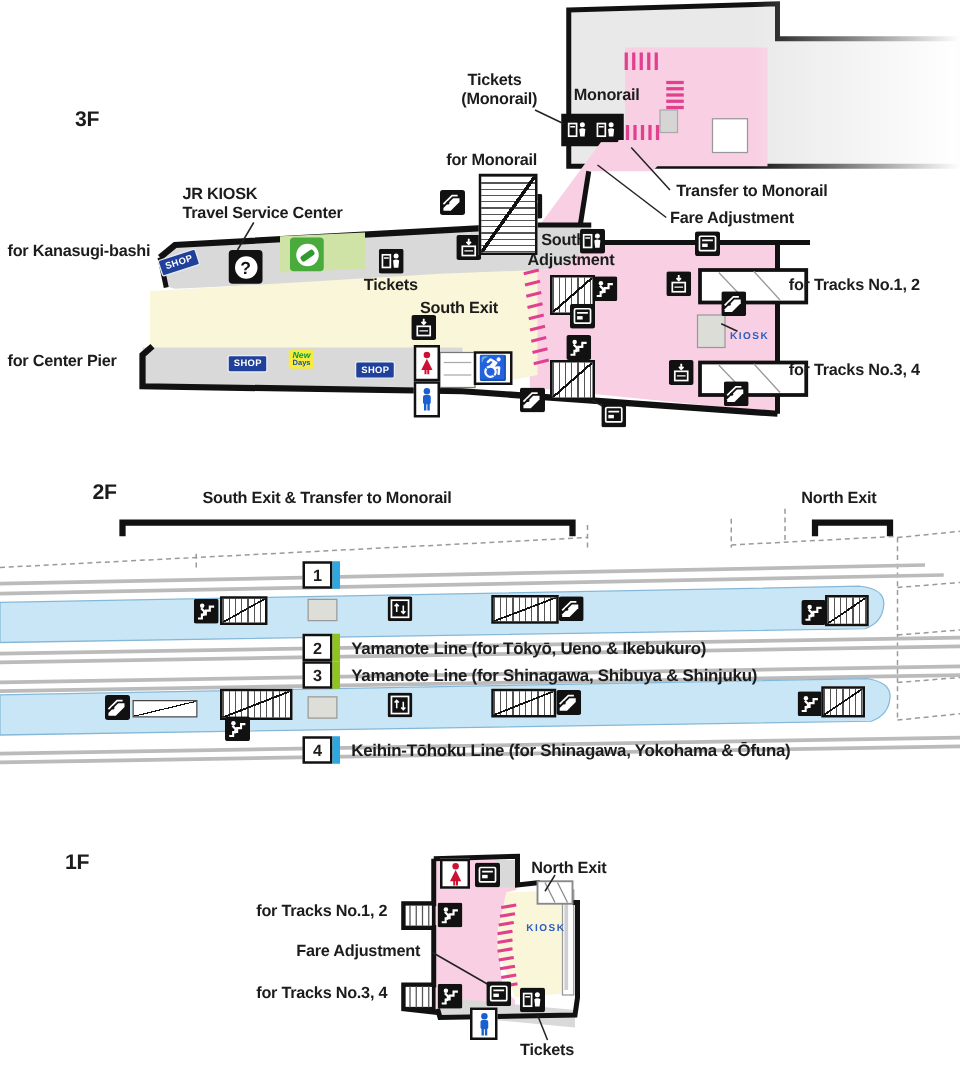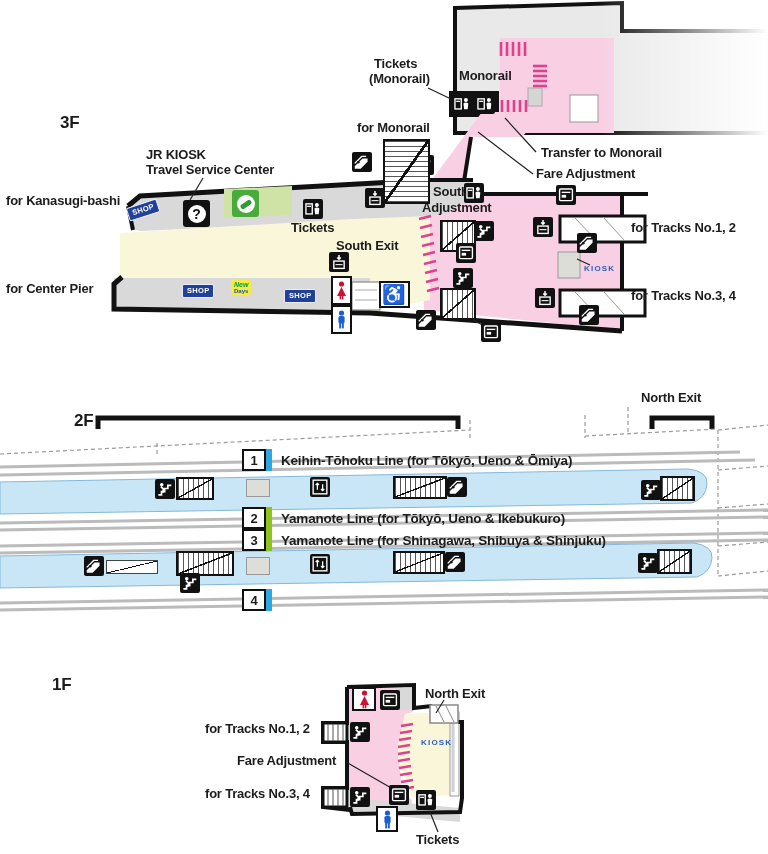--- a/index.html
+++ b/index.html
@@ -1,19 +1,19 @@
 <!DOCTYPE html>
 <html><head>
 <meta charset="utf-8">
 <style>
   html,body{margin:0;padding:0;background:#fff;}
   .canvas{position:relative;width:768px;height:854px;background:#fff;overflow:hidden;
           font-family:"Liberation Sans",sans-serif;color:#1c1c1c;}
   .lbl{position:absolute;font-size:13px;font-weight:700;color:#1c1c1c;white-space:nowrap;letter-spacing:-0.2px;}
-  .floor{font-size:17px;margin-top:27px;}
+  .floor{font-size:17px;}
   .small{font-size:12.5px;}
   .bgsvg{position:absolute;left:0;top:0;}
   .ic{position:absolute;width:20px;height:20px;}
   .ic svg{display:block;width:100%;height:100%;}
   .stair{position:absolute;background:#fff;border:2px solid #111;box-sizing:border-box;}
   .stair.v{background-image:repeating-linear-gradient(90deg,#555 0 1px,transparent 1px 5px);}
   .stair.h{background-image:repeating-linear-gradient(0deg,#555 0 1px,transparent 1px 5px);}
   .diag::after{content:"";position:absolute;inset:0;
     background:linear-gradient(to bottom right,transparent 48%,#111 48%,#111 52%,transparent 52%);}
   .ramp{position:absolute;background:#fff;border:1.5px solid #444;box-sizing:border-box;}
@@ -406,40 +406,41 @@
       </svg>
     </div>
 <div class="wc" style="left:331px;top:305px;width:21px;height:29px">
   <svg style="color:#1a5fd0">
         <use href="#s-pm"></use>
       </svg>
     </div>
 <div class="wcb" style="left:379px;top:281px;width:31px;height:27px">♿</div>
 
 <div class="lbl floor" style="left:74px;top:384px">2F</div>
+<div class="lbl" style="left:162px;top:390px">South Exit &amp; Transfer to Monorail</div>
 <div class="lbl" style="left:641px;top:390px">North Exit</div>
 
 <div class="lrow" style="left:242px;top:449px">
   <span class="lnum">1</span>
   <span class="lbar" style="background-color: rgb(46, 167, 224);"></span>
-  <span class="ltxt">Keihin-Tōhoku Line (for Tōkyō, Ueno &amp; Ōmiya)</span>
 </div>
 <div class="lrow" style="left:242px;top:507px">
   <span class="lnum">2</span>
   <span class="lbar" style="background-color: rgb(143, 195, 31);"></span>
   <span class="ltxt">Yamanote Line (for Tōkyō, Ueno &amp; Ikebukuro)</span>
 </div>
 <div class="lrow" style="left:242px;top:529px">
   <span class="lnum">3</span>
   <span class="lbar" style="background-color: rgb(143, 195, 31);"></span>
   <span class="ltxt">Yamanote Line (for Shinagawa, Shibuya &amp; Shinjuku)</span>
 </div>
 <div class="lrow" style="left:242px;top:589px">
   <span class="lnum">4</span>
   <span class="lbar" style="background-color: rgb(46, 167, 224);"></span>
+  <span class="ltxt">Keihin-Tōhoku Line (for Shinagawa, Yokohama &amp; Ōfuna)</span>
 </div>
 
 <div class="ic" style="left:155px;top:479px">
       <svg>
         <use href="#s-stairs"></use>
       </svg>
     </div>
 <div class="stair v diag" style="left:176px;top:477px;width:38px;height:23px"></div>
 <div class="gsq" style="left:246px;top:479px;width:24px;height:18px"></div>
 <div class="ic" style="left:310px;top:477px">
@@ -484,21 +485,21 @@
         <use href="#s-esc"></use>
       </svg>
     </div>
 <div class="ic" style="left:638px;top:553px">
       <svg>
         <use href="#s-stairs"></use>
       </svg>
     </div>
 <div class="stair v diag" style="left:657px;top:549px;width:35px;height:25px"></div>
 
-<div class="lbl floor" style="left:52px;top:648px">1F</div>
+<div class="lbl floor" style="left:52px;top:680px">1F</div>
 <div class="lbl" style="left:425px;top:686px">North Exit</div>
 <div class="lbl" style="left:205px;top:721px">for Tracks No.1, 2</div>
 <div class="lbl" style="left:237px;top:753px">Fare Adjustment</div>
 <div class="lbl" style="left:205px;top:786px">for Tracks No.3, 4</div>
 <div class="lbl" style="left:416px;top:832px">Tickets</div>
 <span class="kiosk" style="left:421px;top:738px">KIOSK</span>
 
 <div class="wc" style="left:352px;top:687px;width:24px;height:24px">
   <svg style="color:#cc1133">
         <use href="#s-pf"></use>

